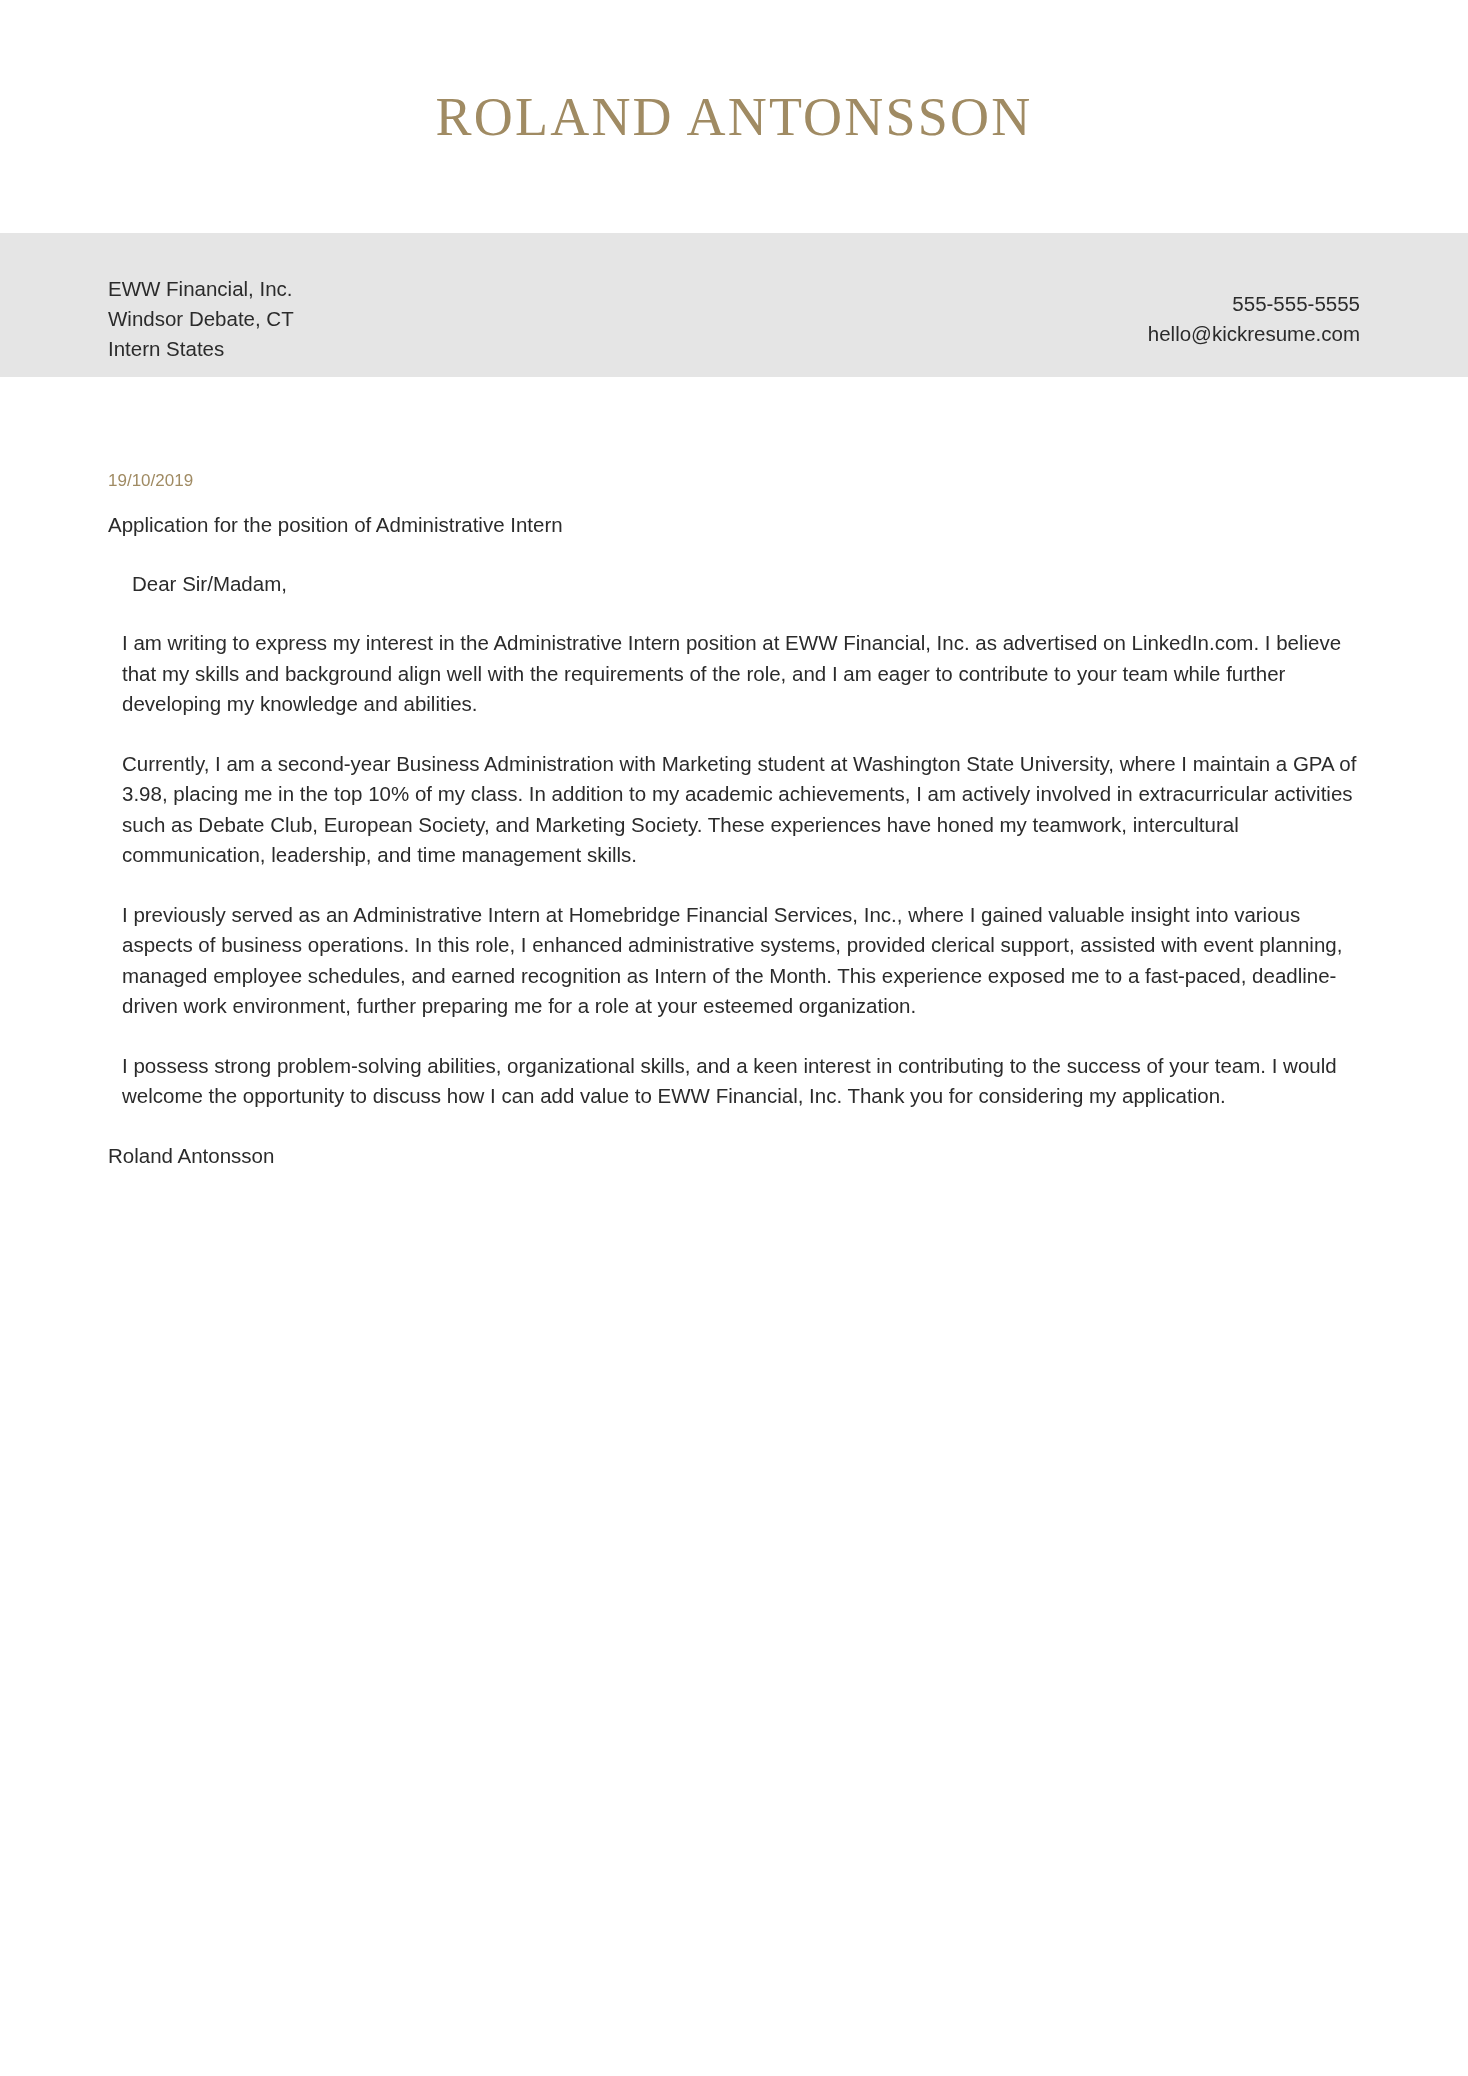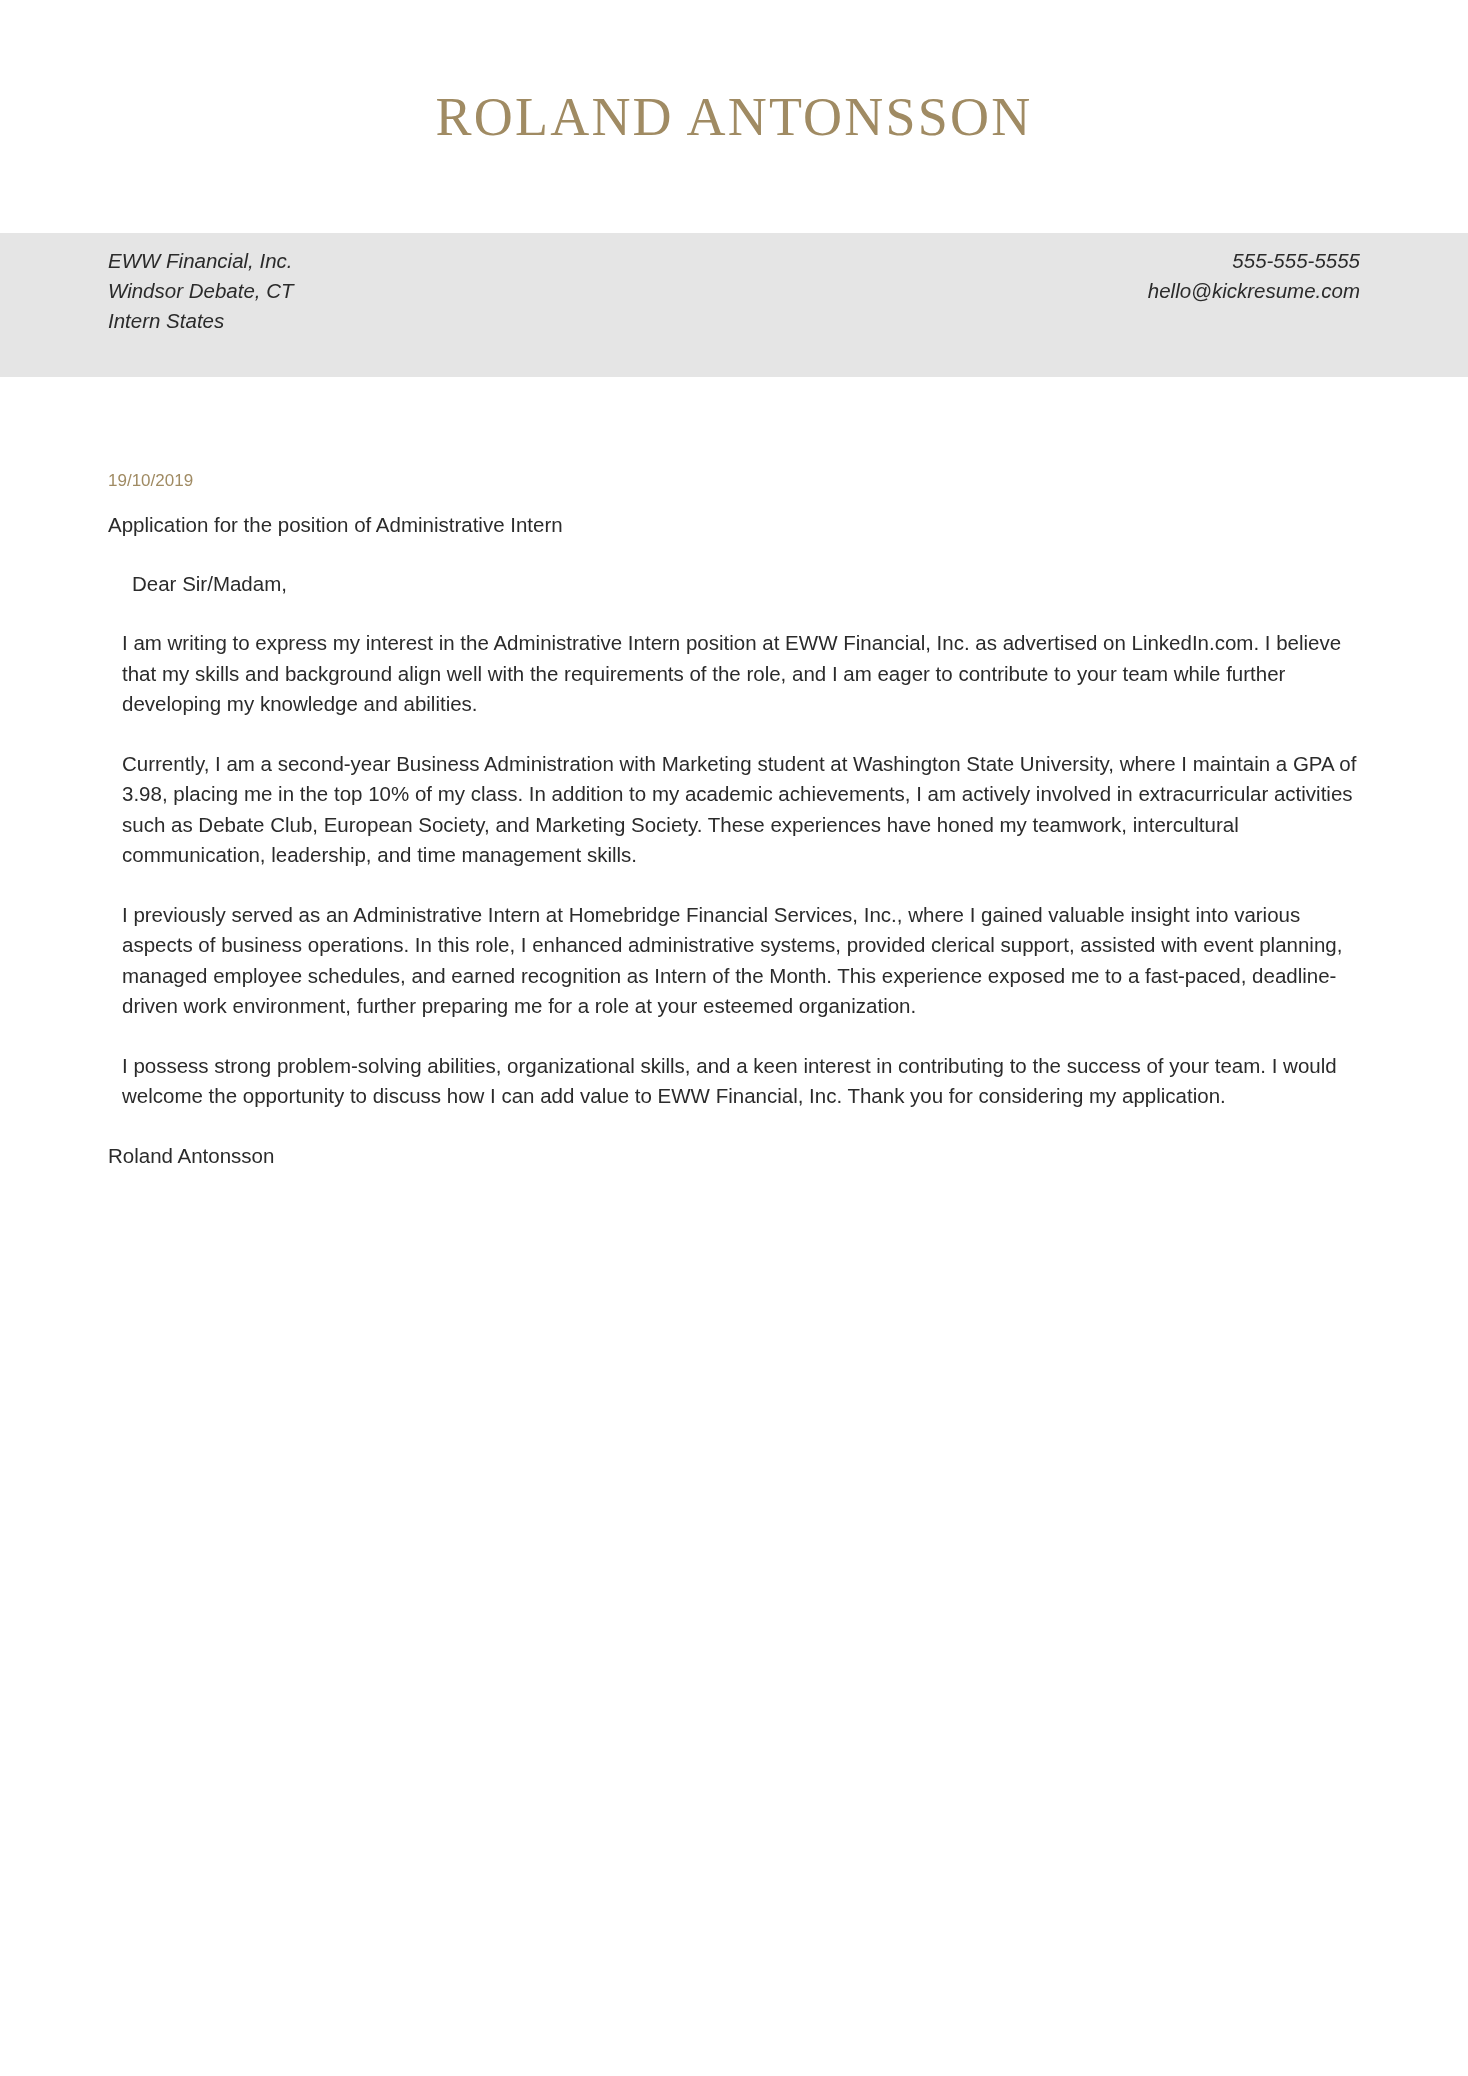--- a/index.html
+++ b/index.html
@@ -48,27 +48,26 @@
     position: absolute;
     top: 233px;
     left: 0;
     width: 1468px;
     height: 144px;
     background: #e5e5e5;
     box-sizing: border-box;
   }
   .contact-inner {
     position: absolute;
-    top: 13px;
+    top: 41px;
     left: 108px;
     right: 108px;
     display: flex;
     justify-content: space-between;
-    align-items: flex-start;
-    font-style: italic;
+    align-items: center;
   }
   .recipient-block {
     text-align: left;
   }
   .sender-block {
     text-align: right;
   }
   .contact-line {
     font-size: 20.5px;
     line-height: 30px;

